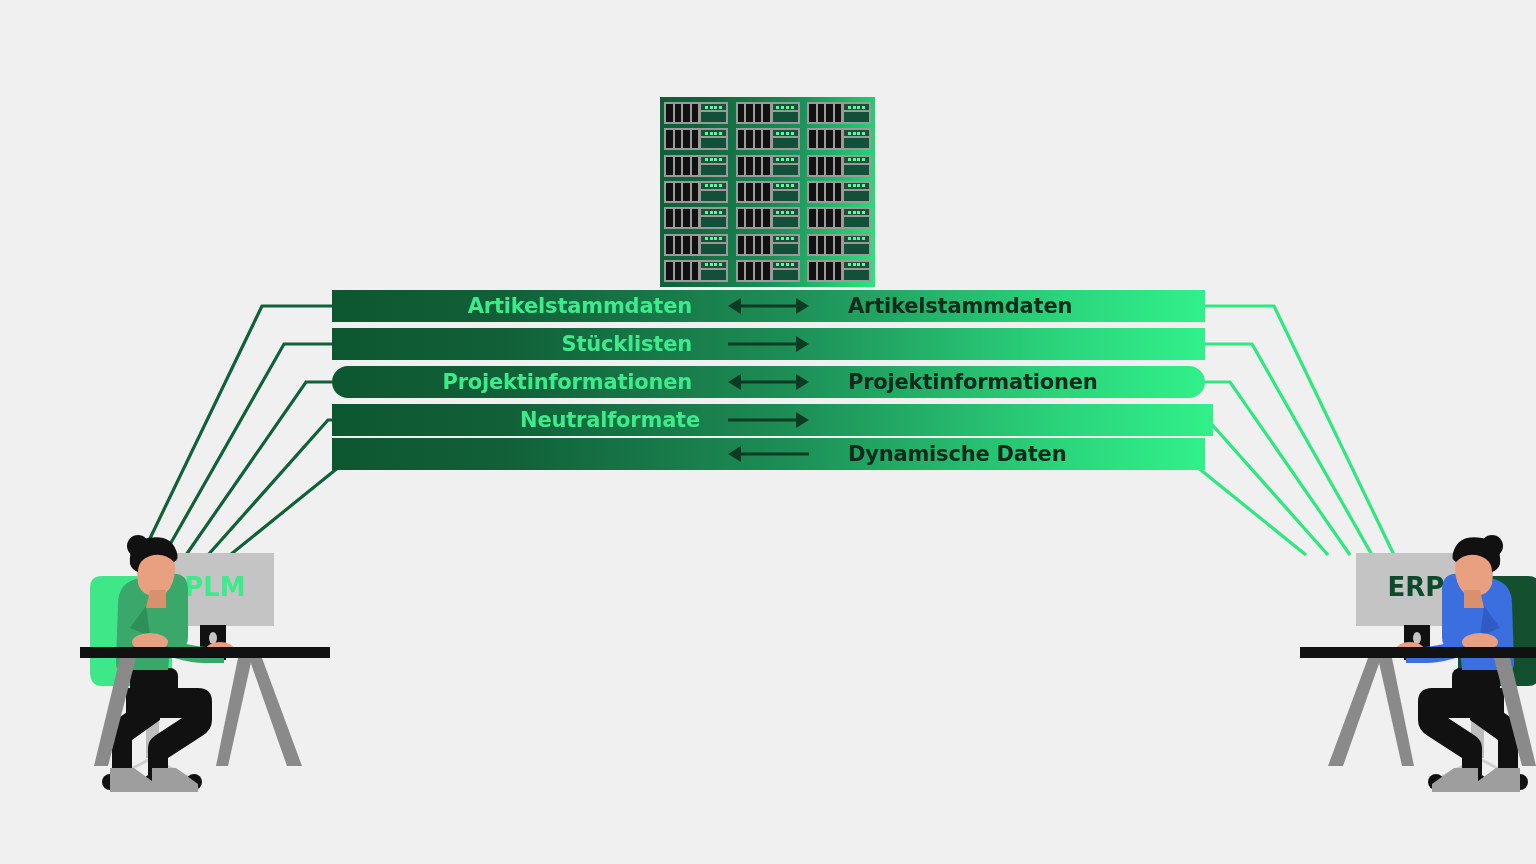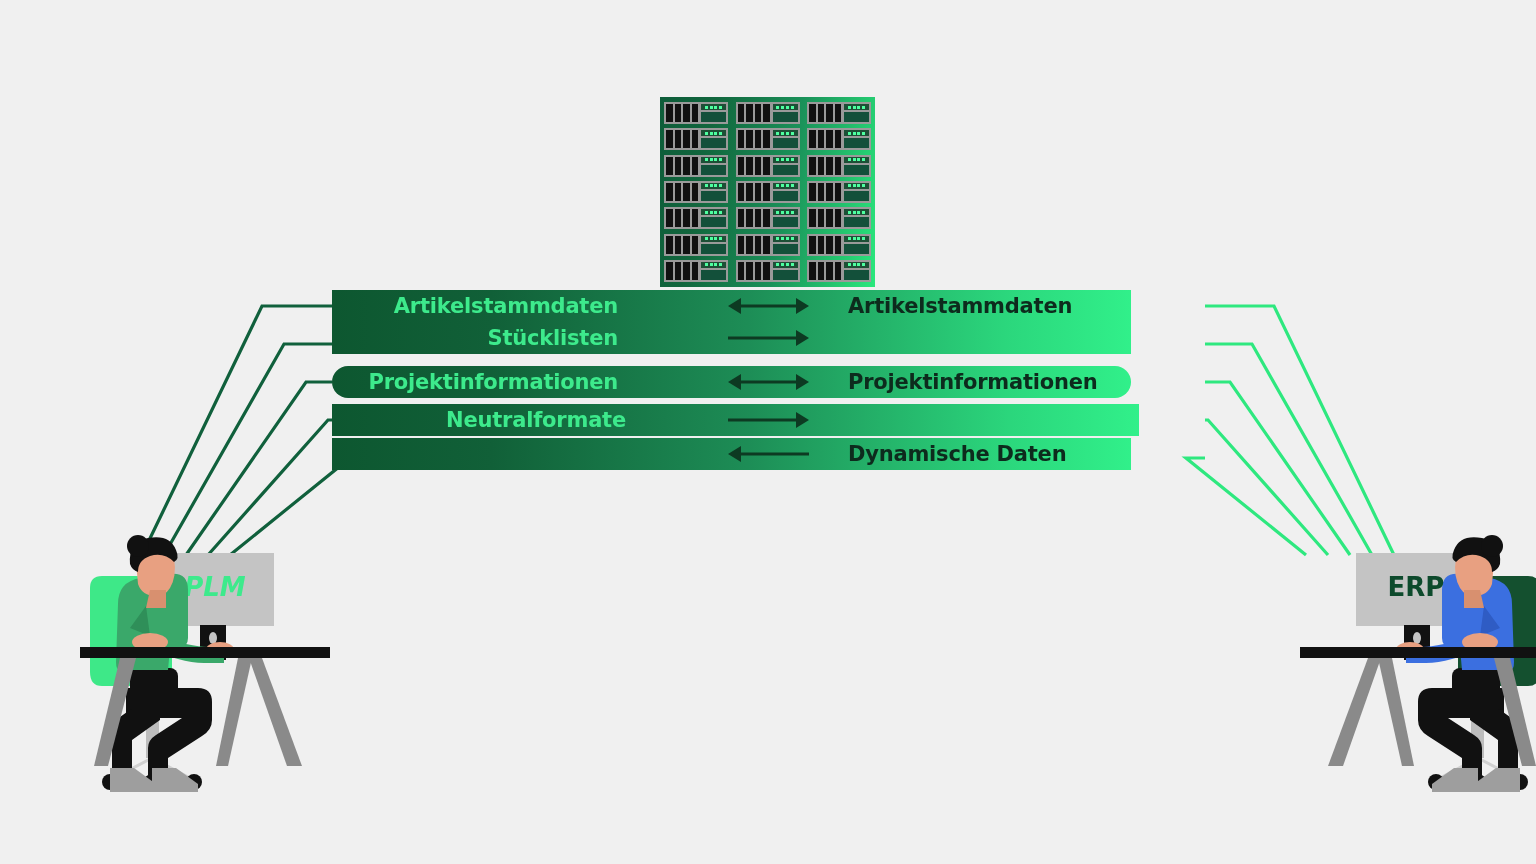--- a/index.html
+++ b/index.html
@@ -91,21 +91,21 @@
   #bars {
     position: absolute;
     left: 332px;
     top: 290px;
     width: 873px;
     height: 190px;
   }
   .bar {
     position: absolute;
     left: 0;
-    width: 799px;
+    width: 873px;
     height: 32px;
     background: linear-gradient(90deg, #0d5730 0%, #116038 20%, #1d8d56 52%, #2bd67c 84%, #31f08a 100%);
   }
   .bar-label {
     position: absolute;
     top: 0;
     height: 32px;
     line-height: 32px;
     font-size: 21px;
     font-weight: 700;
@@ -137,21 +137,21 @@
     height: 864px;
     pointer-events: none;
   }
 
   
   .workstation {
     position: absolute;
     width: 360px;
     height: 270px;
   }
-  #ws-left  { left: 80px;  top: 530px; font-style: italic; }
+  #ws-left  { left: 80px;  top: 530px; }
   #ws-right { left: 1190px; top: 530px; }
   .workstation svg { display: block; }
   .screen-label {
     font-size: 26px;
     font-weight: 700;
     font-family: "DejaVu Sans", "Liberation Sans", sans-serif;
   }
 </style>
 </head>
 <body>
@@ -554,21 +554,21 @@
         <div class="bar-label label-left">Artikelstammdaten</div>
         <div class="bar-label label-right">Artikelstammdaten</div>
         <div class="arrow">
           <svg width="87" height="32" viewBox="0 0 87 32">
             <line x1="14" y1="16" x2="73" y2="16" stroke="#0d3a22" stroke-width="3"></line>
             <polygon points="3,16 16,8 16,24" fill="#0d3a22"></polygon>
             <polygon points="84,16 71,8 71,24" fill="#0d3a22"></polygon>
           </svg>
         </div>
       </div>
-      <div class="bar" style="top: 32px; background: linear-gradient(90deg, rgb(13, 87, 48) 0%, rgb(17, 96, 56) 20%, rgb(29, 141, 86) 52%, rgb(43, 214, 124) 84%, rgb(49, 240, 138) 100%);">
+      <div class="bar" style="top: 38px; background: linear-gradient(90deg, rgb(13, 87, 48) 0%, rgb(17, 96, 56) 20%, rgb(29, 141, 86) 52%, rgb(43, 214, 124) 84%, rgb(49, 240, 138) 100%);">
         <div class="bar-label label-left">Stücklisten</div>
         <div class="arrow">
           <svg width="87" height="32" viewBox="0 0 87 32">
             <line x1="3" y1="16" x2="73" y2="16" stroke="#0d3a22" stroke-width="3"></line>
             <polygon points="84,16 71,8 71,24" fill="#0d3a22"></polygon>
           </svg>
         </div>
       </div>
       <div class="bar" style="top: 76px; background: linear-gradient(90deg, rgb(13, 87, 48) 0%, rgb(17, 96, 56) 20%, rgb(29, 141, 86) 52%, rgb(43, 214, 124) 84%, rgb(49, 240, 138) 100%); border-radius: 16px;">
         <div class="bar-label label-left">Projektinformationen</div>

